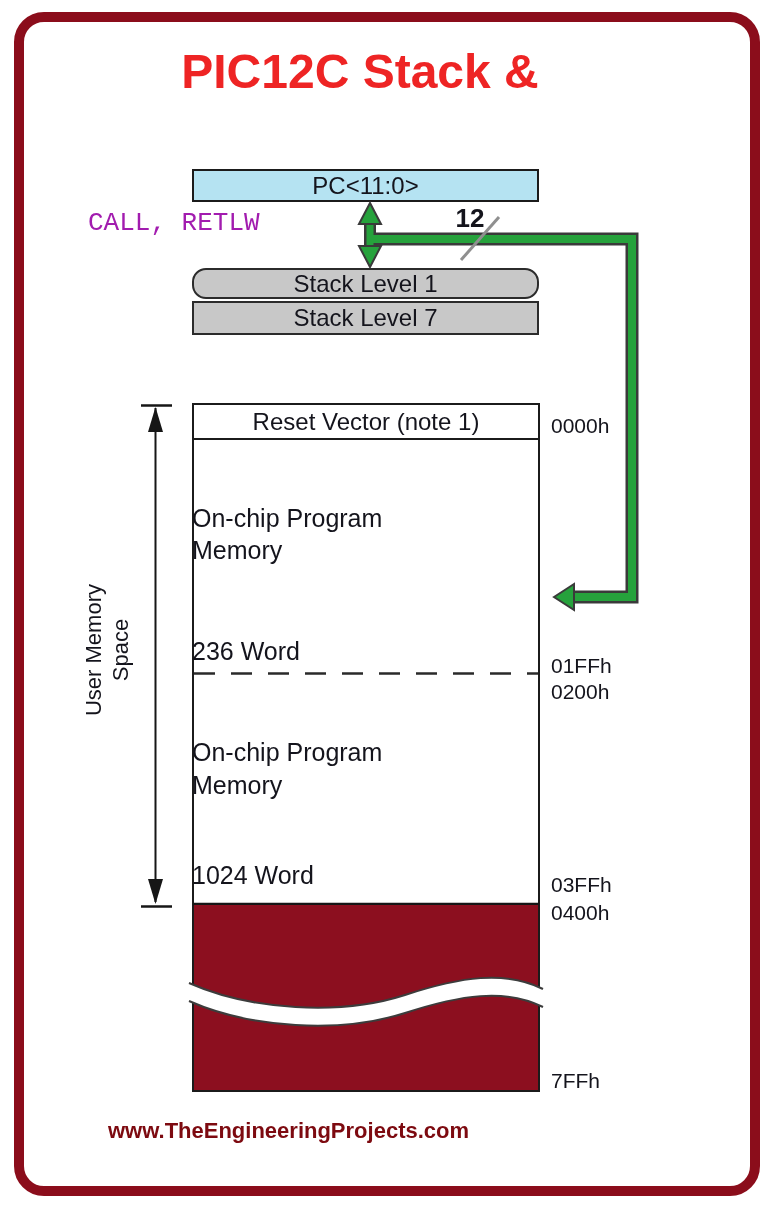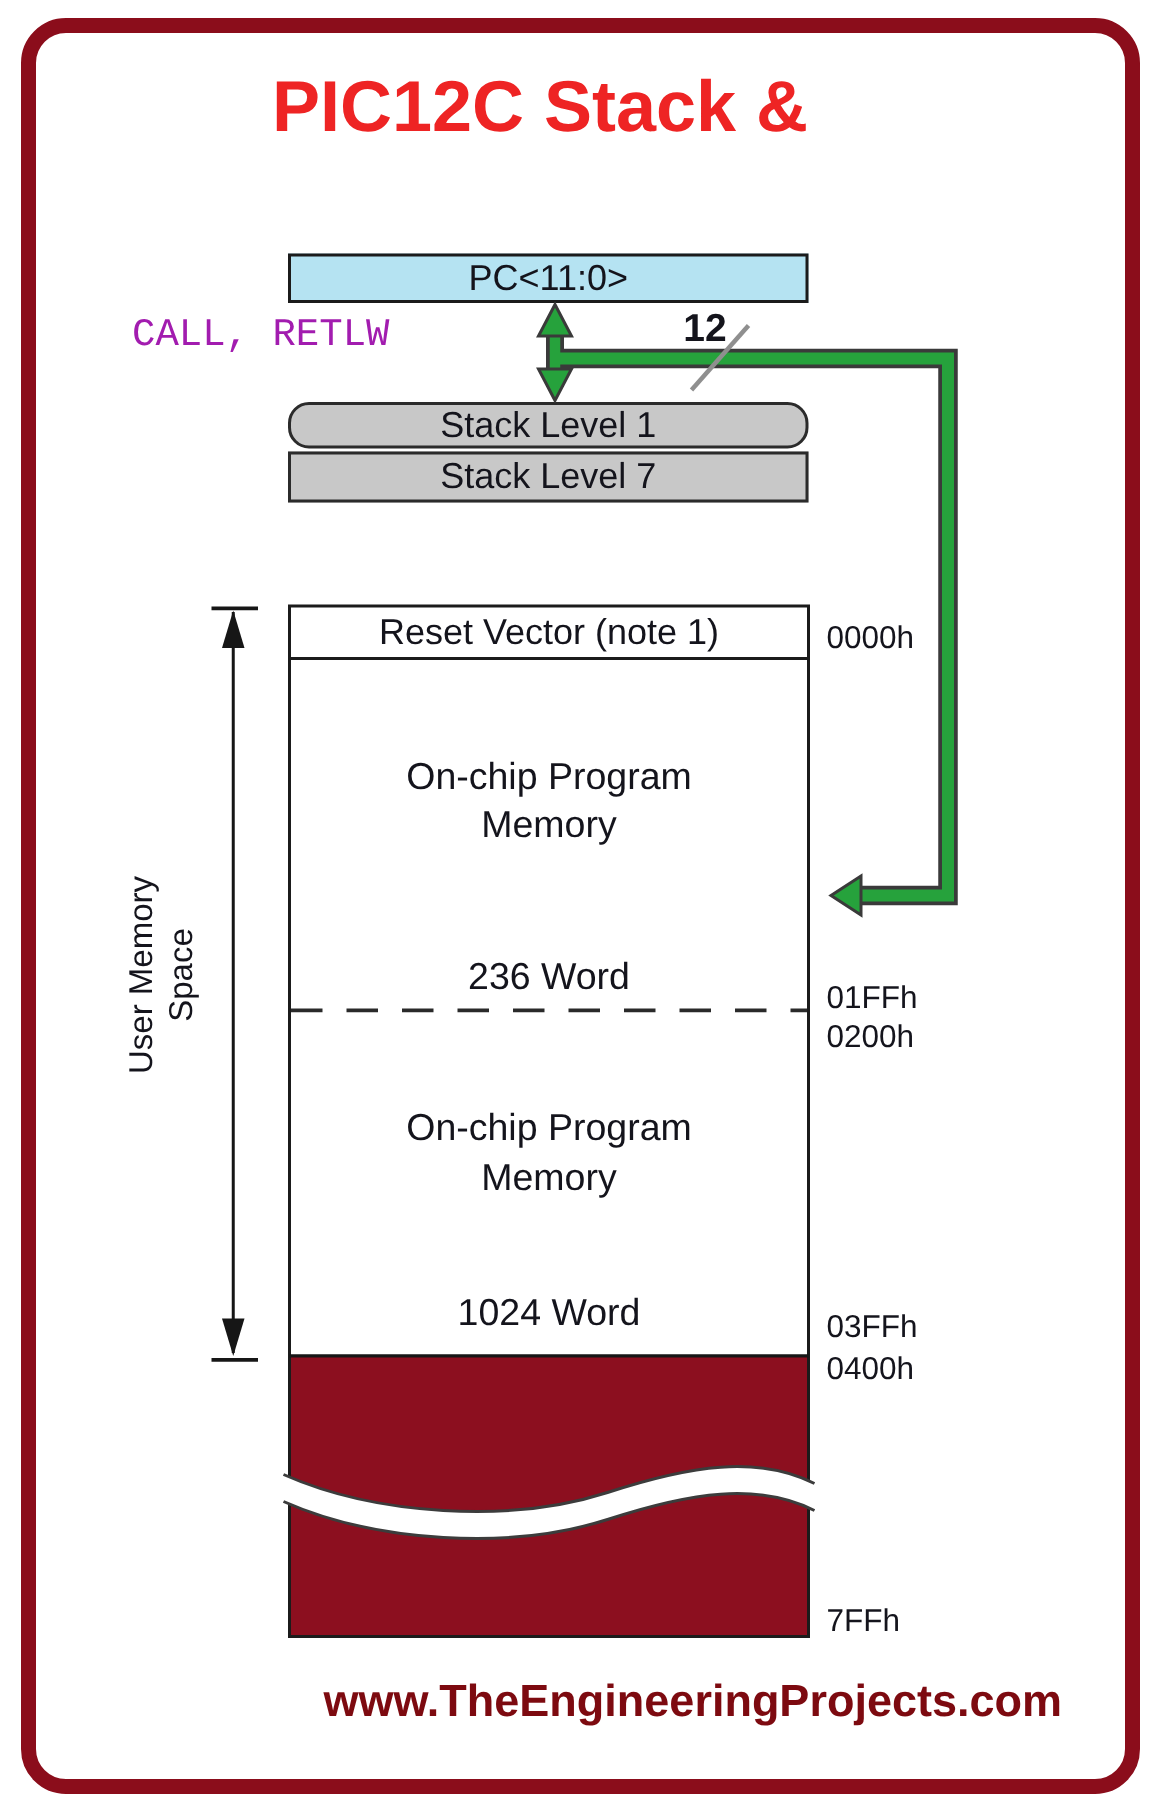--- a/index.html
+++ b/index.html
@@ -39,37 +39,37 @@
   .memory-box{
     position:absolute;left:192px;top:403px;width:344px;height:685px;
     background:#ffffff;border:2px solid #1b1b1b;
   }
   .reset-band{
     position:absolute;left:0;top:0;width:100%;height:33px;
     border-bottom:2px solid #1b1b1b;
     display:flex;align-items:center;justify-content:center;font-size:24px;
   }
   .mem-text{
-    position:absolute;left:192px;width:348px;text-align:center;font-size:25px;
+    position:absolute;left:192px;width:348px;text-align:left;font-size:25px;
   }
   .onchip1{top:502px;line-height:32px;}
   .size512{top:637px;}
   .onchip2{top:736px;line-height:33px;}
   .size1024{top:861px;}
   .addr{
     position:absolute;left:551px;width:100px;font-size:21px;text-align:left;
   }
   .user-label{
     position:absolute;left:-2px;top:622px;width:220px;height:56px;
     transform:rotate(-90deg);
     text-align:center;font-size:22px;line-height:27px;
   }
   .footer{
-    position:absolute;left:108px;top:1118px;width:600px;text-align:right;
-    font-size:30px;font-weight:bold;color:var(--footer-maroon,#7d0a10);
+    position:absolute;left:108px;top:1118px;width:600px;text-align:left;
+    font-size:22px;font-weight:bold;color:var(--footer-maroon,#7d0a10);
   }
   svg.overlay{position:absolute;left:0;top:0;pointer-events:none;}
   .g-dark{stroke:#3a3a3a;fill:none;}
   .g-green{stroke:var(--green-arrow,#26a23c);fill:none;}
   .g-head{fill:var(--green-arrow,#26a23c);stroke:#3a3a3a;stroke-width:2px;}
   .blk{stroke:#161616;}
   .blk-fill{fill:#161616;}
 </style>
 </head>
 <body>

